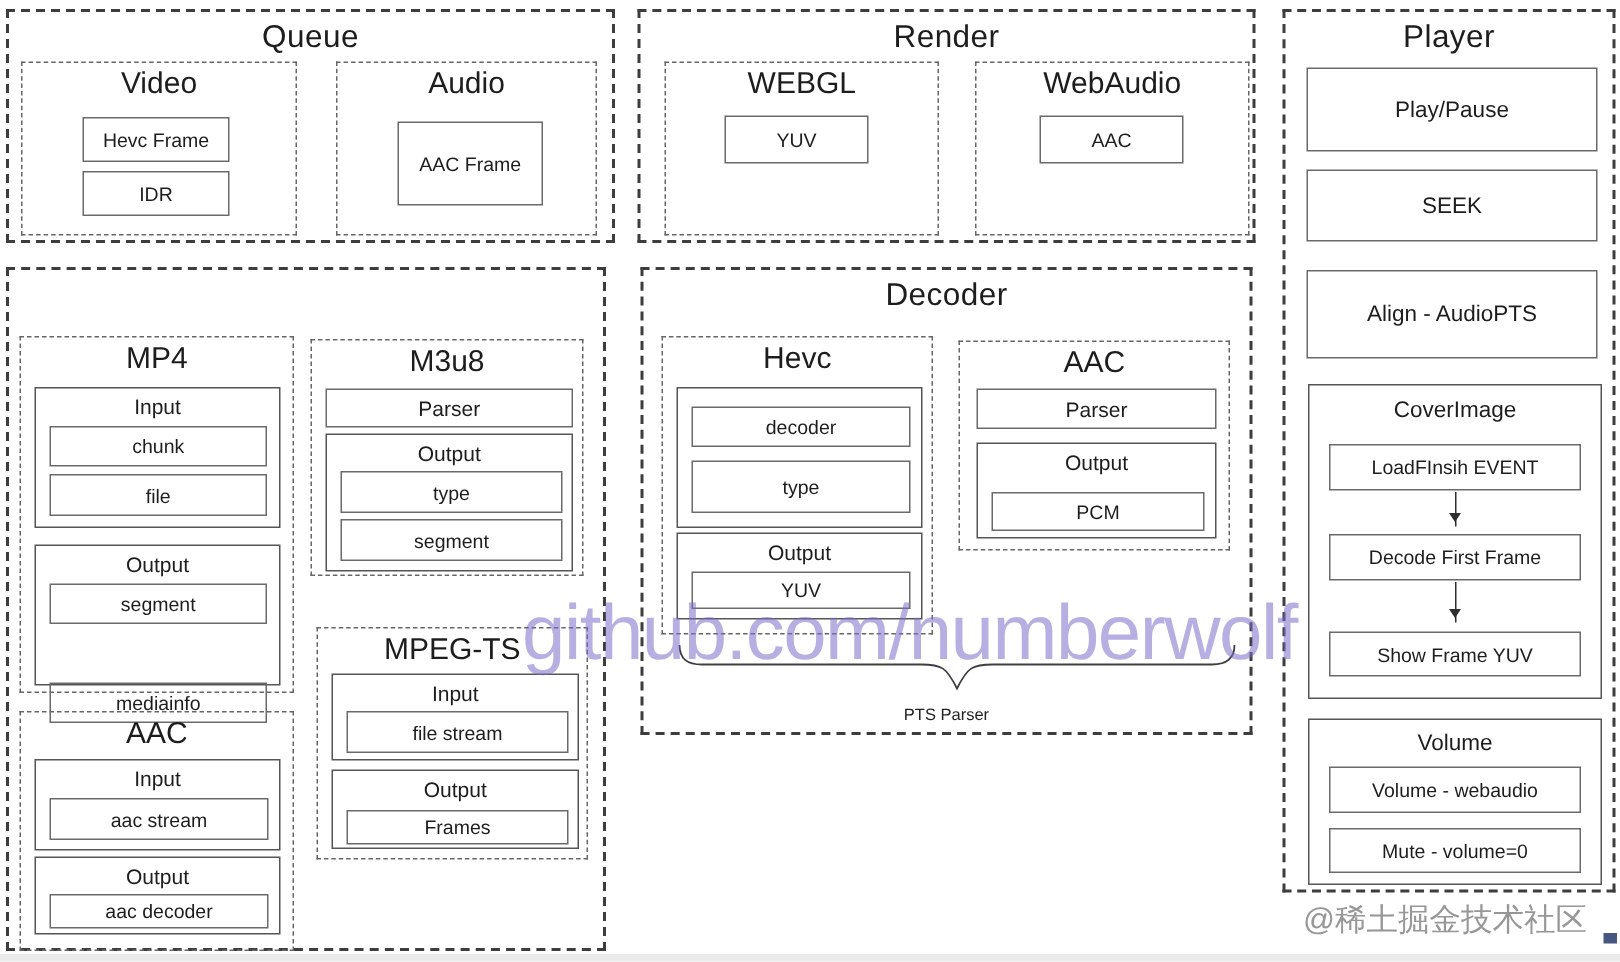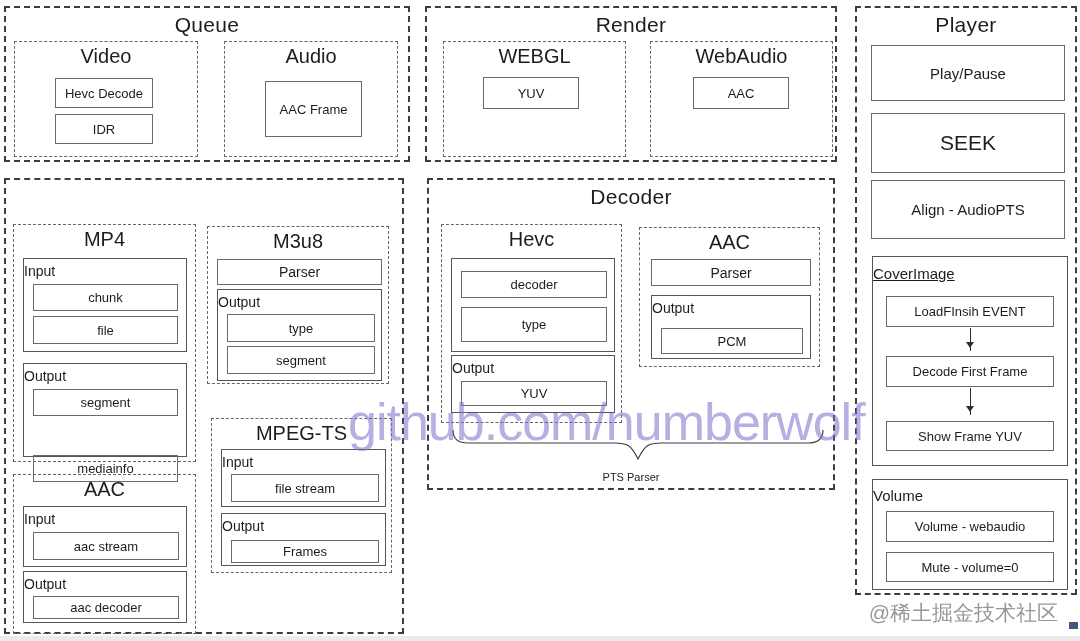--- a/index.html
+++ b/index.html
@@ -14,21 +14,21 @@
   .sec  { position:absolute; border:2px dashed #3d3d3d; background:transparent; }
   .sub  { position:absolute; border:1.5px dashed #666; background:transparent; }
   .grp  { position:absolute; border:1px solid #555; background:transparent; }
   .leaf {
     position:absolute; border:1px solid #6a6a6a; background:transparent;
     display:flex; align-items:center; justify-content:center;
     font-size:13px; text-align:center; white-space:nowrap;
   }
   .sec-title { text-align:center; font-size:21px; padding-top:5px; letter-spacing:.3px; }
   .sub-title { text-align:center; font-size:20px; padding-top:3px; }
-  .grp-label { font-size:14px; padding-top:4px; }
+  .grp-label { text-align:center; font-size:14px; padding-top:4px; }
   .arrow { position:absolute; width:0; border-left:1.4px solid #2e2e2e; }
   .arrow::after {
     content:""; position:absolute; left:-4.7px; bottom:-1px;
     width:0; height:0; border:4px solid transparent; border-top:6px solid #2e2e2e;
   }
   .wm-center {
     position:absolute; left:348px; top:392px; z-index:60;
     font-size:52px; letter-spacing:-1px; white-space:nowrap;
     color:rgba(123,107,201,0.55);
   }
@@ -42,21 +42,21 @@
   .pts-label { position:absolute; left:0; right:0; top:291px; text-align:center; font-size:11px; color:#222; }
   svg.brace { position:absolute; overflow:visible; }
 </style>
 </head>
 <body>
 
 <div class="sec" style="left:4px;top:6px;width:406px;height:156px;">
   <div class="sec-title">Queue</div>
   <div class="sub" style="left:8px;top:33px;width:184px;height:116px;">
     <div class="sub-title">Video</div>
-    <div class="leaf" style="left:40px;top:36px;width:98px;height:30px;">Hevc Decode</div>
+    <div class="leaf" style="left:40px;top:36px;width:98px;height:30px;">Hevc Frame</div>
     <div class="leaf" style="left:40px;top:72px;width:98px;height:30px;">IDR</div>
   </div>
   <div class="sub" style="left:218px;top:33px;width:174px;height:116px;">
     <div class="sub-title">Audio</div>
     <div class="leaf" style="left:40px;top:39px;width:97px;height:56px;">AAC Frame</div>
   </div>
 </div>
 
 <div class="sec" style="left:425px;top:6px;width:412px;height:156px;">
   <div class="sec-title">Render</div>
@@ -66,24 +66,24 @@
   </div>
   <div class="sub" style="left:223px;top:33px;width:183px;height:116px;">
     <div class="sub-title">WebAudio</div>
     <div class="leaf" style="left:42px;top:35px;width:96px;height:32px;">AAC</div>
   </div>
 </div>
 
 <div class="sec" style="left:855px;top:6px;width:222px;height:589px;">
   <div class="sec-title">Player</div>
   <div class="leaf" style="left:14px;top:37px;width:194px;height:56px;font-size:15px;">Play/Pause</div>
-  <div class="leaf" style="left:14px;top:105px;width:194px;height:60px;font-size:21px;">SEEK</div>
+  <div class="leaf" style="left:14px;top:105px;width:194px;height:48px;font-size:15px;">SEEK</div>
   <div class="leaf" style="left:14px;top:172px;width:194px;height:59px;font-size:15px;">Align - AudioPTS</div>
 
-  <div class="grp" style="left:15px;top:248px;width:196px;height:210px;text-decoration:underline;">
+  <div class="grp" style="left:15px;top:248px;width:196px;height:210px;">
     <div class="grp-label" style="font-size:15px;padding-top:8px;">CoverImage</div>
     <div class="leaf" style="left:13px;top:39px;width:168px;height:31px;">LoadFInsih EVENT</div>
     <div class="arrow" style="left:97px;top:71px;height:23px;"></div>
     <div class="leaf" style="left:13px;top:99px;width:168px;height:31px;">Decode First Frame</div>
     <div class="arrow" style="left:97px;top:131px;height:27px;"></div>
     <div class="leaf" style="left:13px;top:164px;width:168px;height:30px;">Show Frame YUV</div>
   </div>
 
   <div class="grp" style="left:15px;top:471px;width:196px;height:111px;">
     <div class="grp-label" style="font-size:15px;padding-top:7px;">Volume</div>

